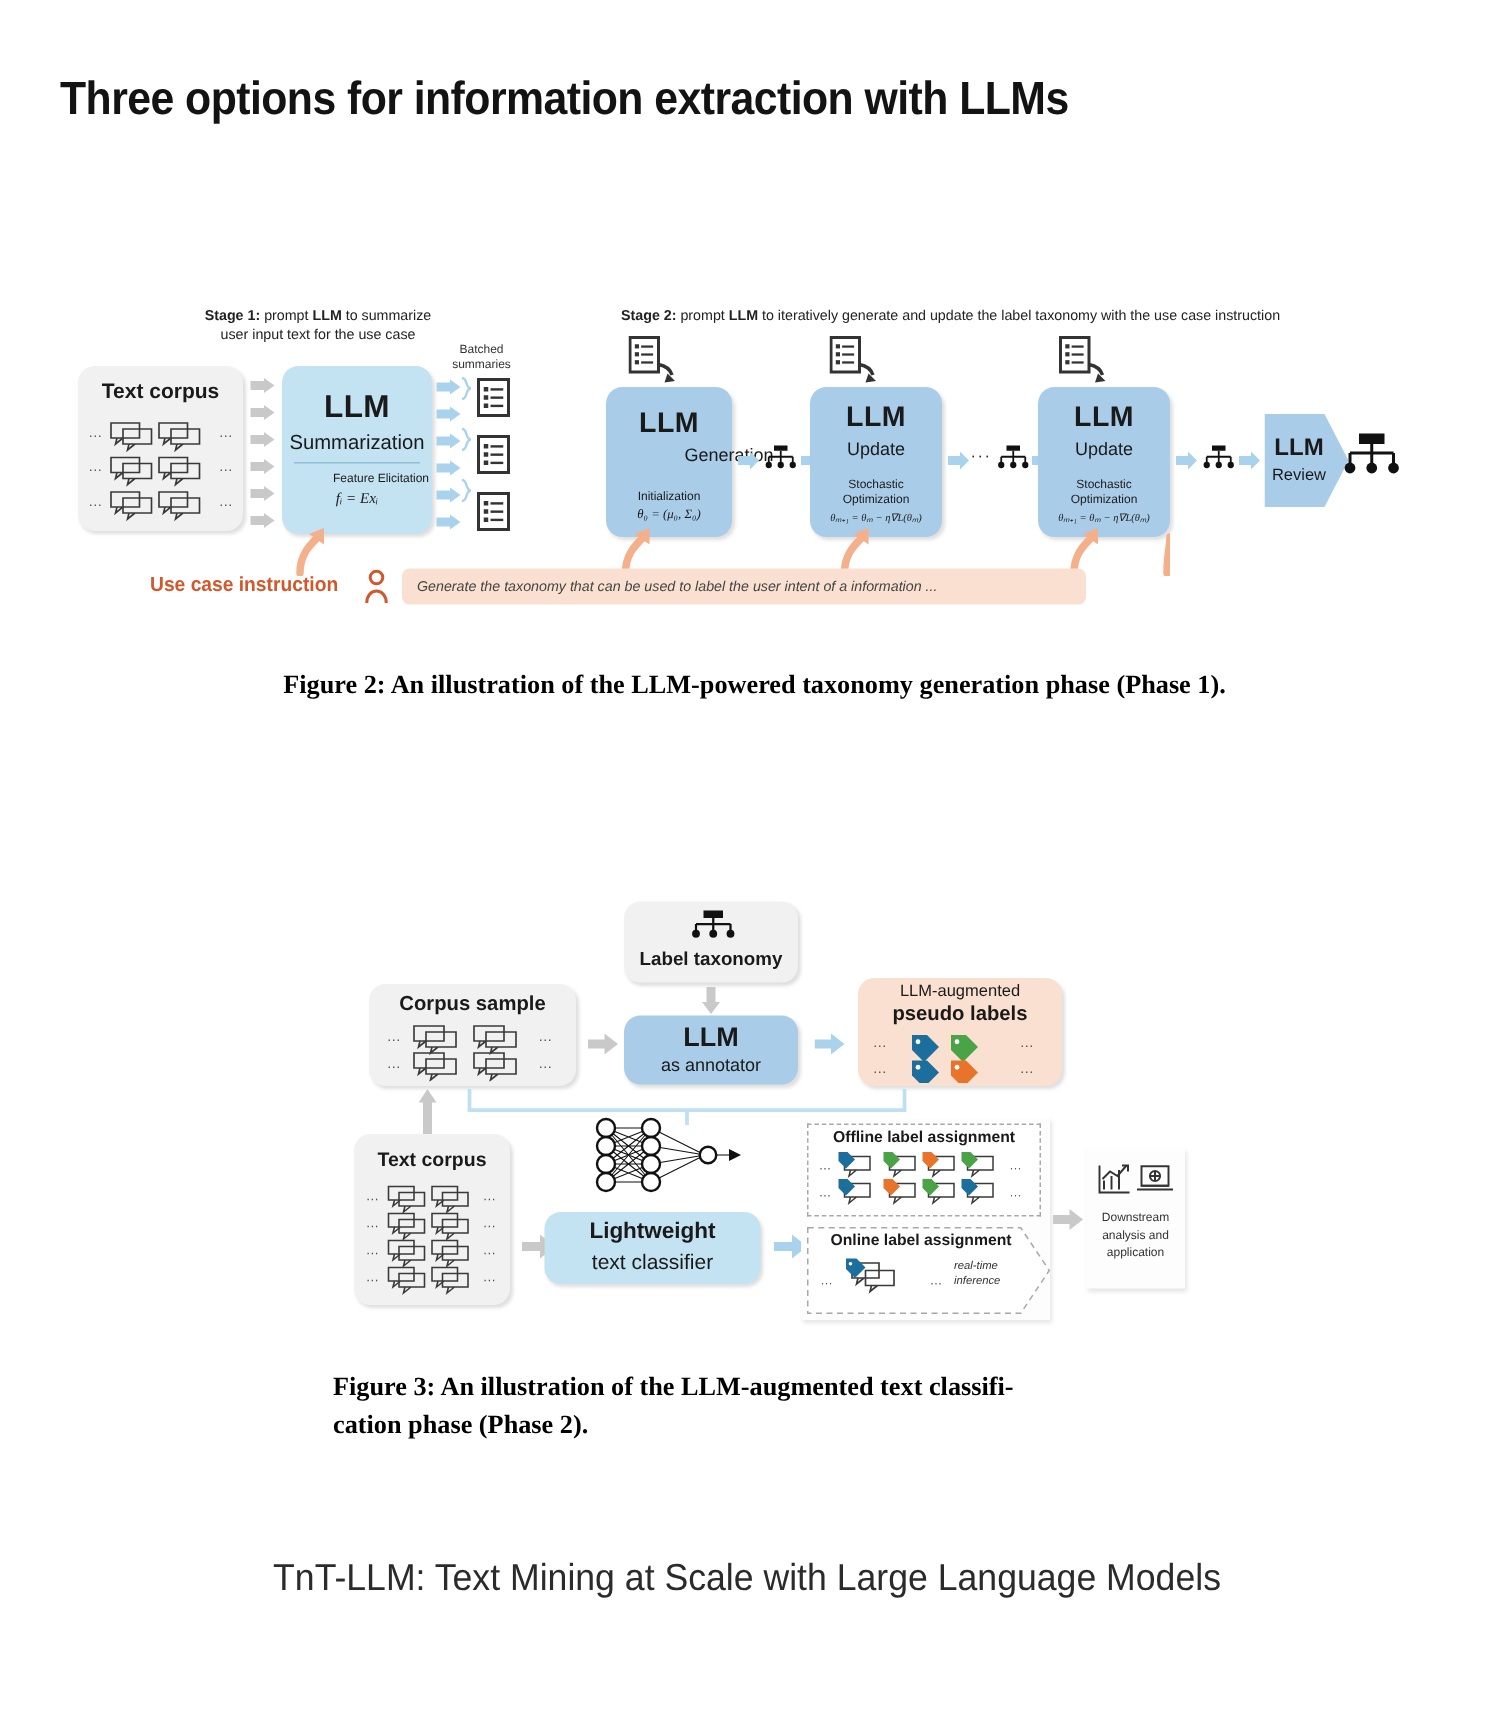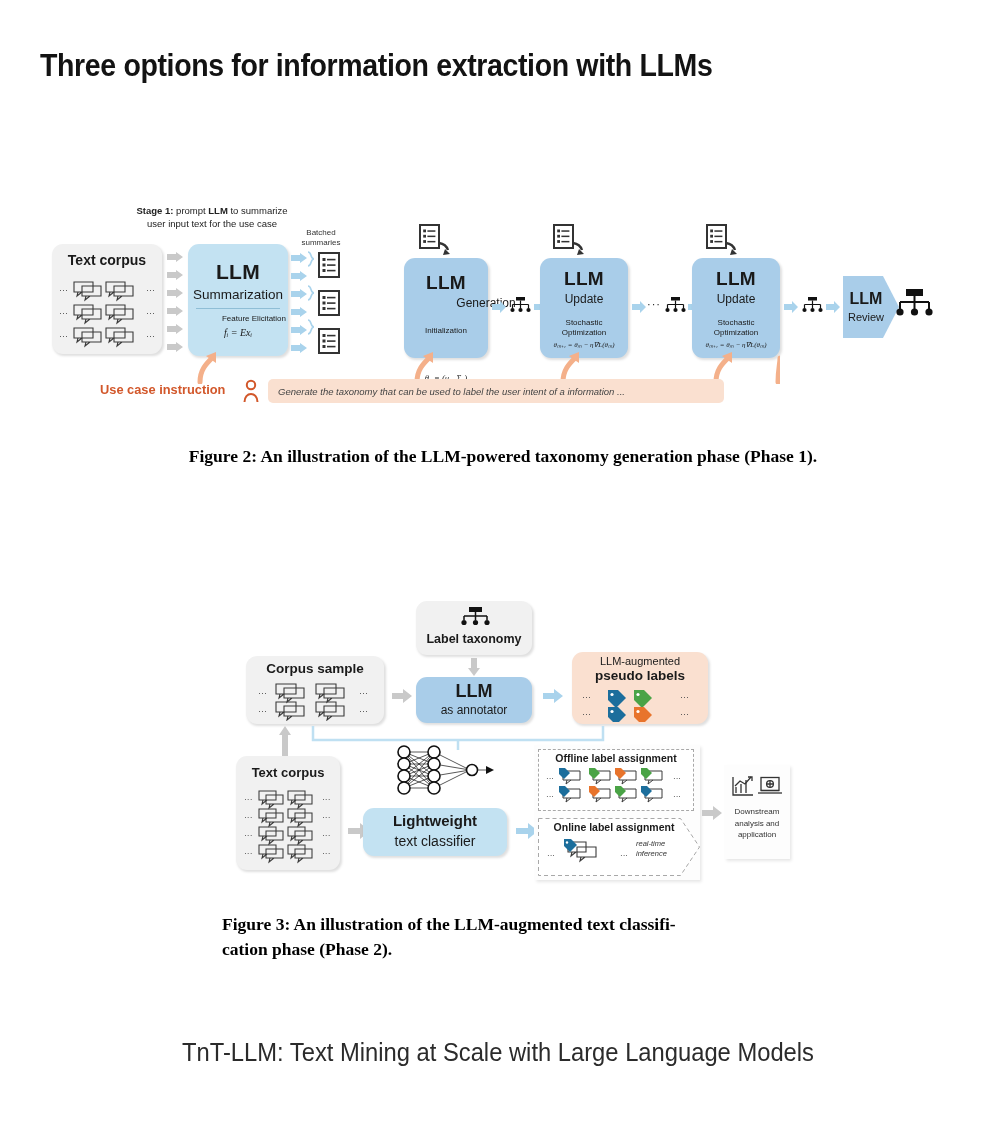--- a/index.html
+++ b/index.html
@@ -86,20 +86,23 @@
 
   <div class="slide-title">Three options for information extraction with LLMs</div>
 
   <div class="fig" style="left:0;top:0;width:808px;height:430px;">
 
     <div class="stage-hdr" style="left:92px;top:205px;width:240px;">
       <b>Stage 1:</b><span> prompt </span><b>LLM</b><span> to summarize</span><br>
       <span>user input text for the use case</span>
     </div>
 
+    <div class="stage-hdr" style="left:414px;top:205px;width:540px;text-align:left;">
+      <b>Stage 2:</b><span> prompt </span><b>LLM</b><span> to iteratively generate and update the label taxonomy with the use case instruction</span>
+    </div>
 
     <div class="box rbox gray shadow" style="left:52px;top:244px;width:110px;height:110px;"></div>
     <div class="lbl b-lbl" style="left:52px;top:252px;width:110px;font-size:14px;">Text corpus</div>
 
     <div class="bubbles" style="left:58px;top:278px;width:100px;height:72px;">
       <svg width="100" height="72" viewBox="0 0 100 72">
         <g fill="#4a4a4a" font-size="9" font-family="Liberation Sans">
           <text x="1" y="15">···</text>
             <text x="88" y="15">···</text>
           <text x="1" y="38">···</text>
@@ -220,21 +223,21 @@
             <rect x="8.4" y="16.9" width="8" height="1.5"></rect>
           </g>
         <path d="M20 19c6 1 8 4 9 7" stroke="#333" stroke-width="2.3" fill="none"></path>
         <path d="M26 25l5 5-7 1z" fill="#333"></path>
       </svg>
     </div>
     <div class="box rbox blue-md shadow" style="left:404px;top:258px;width:84px;height:100px;"></div>
     <div class="lbl llm-big" style="left:404px;top:272px;width:84px;font-size:19px;">LLM</div>
     <div class="lbl llm-sub" style="left:404px;top:296px;width:84px;font-size:12px;padding-left:40px;">Generation</div>
     <div class="lbl llm-small" style="left:404px;top:326px;width:84px;">Initialization</div>
-    <div class="lbl formula" style="left:404px;top:337px;width:84px;margin-top:36px;">θ₀ = (μ₀, Σ₀)</div>
+    <div class="lbl formula" style="left:404px;top:337px;width:84px;">θ₀ = (μ₀, Σ₀)</div>
 
     <div class="arw arw-blue" style="left:492px;top:300px;">
       <svg width="14" height="14" viewBox="0 0 14 14">
           <path fill="#a9d3ec" d="M0 4h8V1l6 6-6 6v-3H0z"></path>
         </svg>
     </div>
     <div style="position:absolute;left:508px;top:296px;">
       <svg width="24" height="22" viewBox="0 0 24 22">
         <rect x="8" y="1" width="9" height="3.5" fill="#111"></rect>
         <path d="M12.5 4.5v4 M4.5 8.5h16 M4.5 8.5v4 M12.5 8.5v4 M20.5 8.5v4" stroke="#111" stroke-width="1.2" fill="none"></path>

